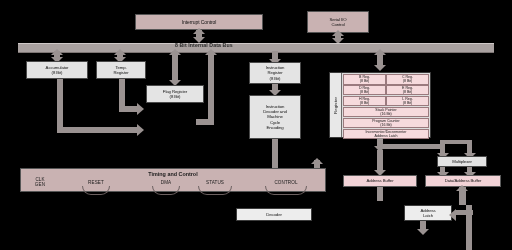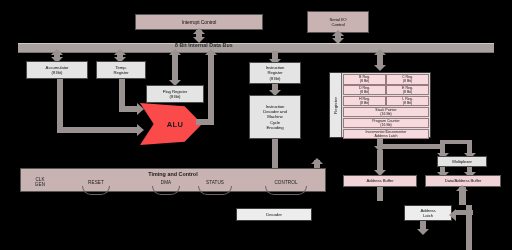--- a/index.html
+++ b/index.html
@@ -290,23 +290,20 @@
 
   <div class="conn" style="left:172px; top:51px; width:6px; height:31px;"></div>
   <div class="arrow arrow-down" style="left:169px; top:80px;"></div>
   <div class="arrow arrow-up" style="left:169px; top:49px;"></div>
 
   <div class="box grey" style="left:146px; top:85px; width:58px; height:18px; flex-direction:column;">
     <span class="lbl-small">Flag Register</span>
     <span class="lbl-small">(8 Bit)</span>
   </div>
 
-  <div id="alu">
-    <span id="alu-label">ALU</span>
-  </div>
 
   <div class="conn" style="left:208px; top:51px; width:6px; height:74px;"></div>
   <div class="arrow arrow-up" style="left:205px; top:49px;"></div>
   <div class="conn" style="left:196px; top:119px; width:18px; height:6px;"></div>
 
   <div class="conn" style="left:272px; top:51px; width:6px; height:10px;"></div>
   <div class="arrow arrow-down" style="left:269px; top:59px;"></div>
 
   <div class="box grey" style="left:249px; top:62px; width:52px; height:22px; flex-direction:column;">
     <span class="lbl-small">Instruction</span>

